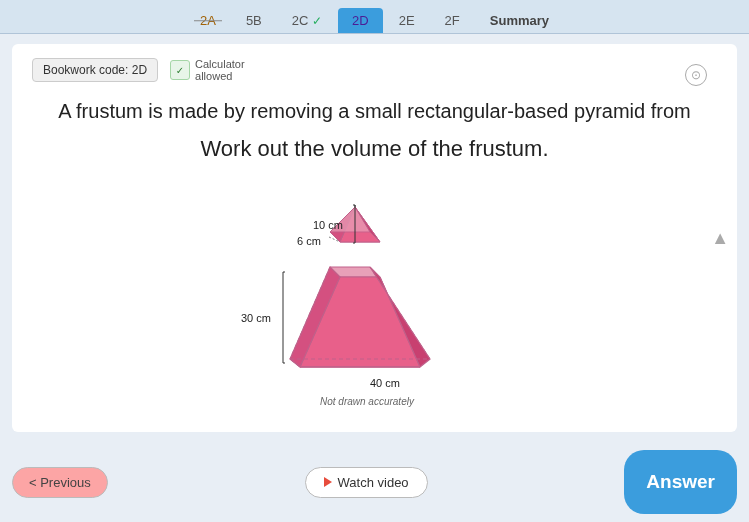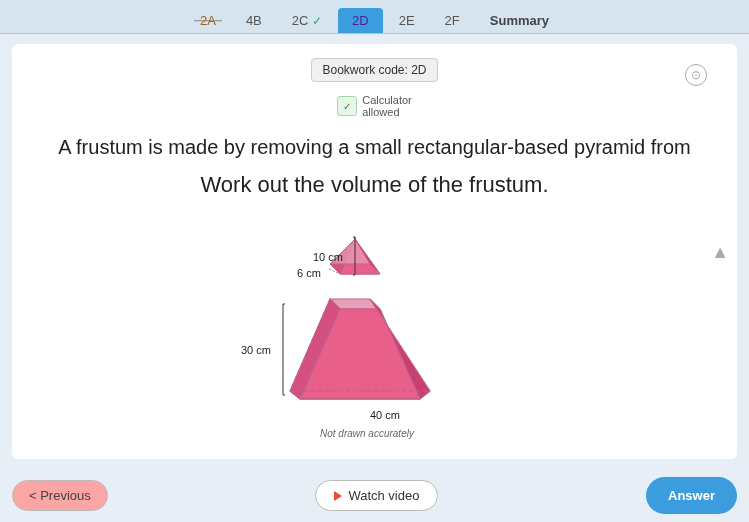--- a/index.html
+++ b/index.html
@@ -72,21 +72,20 @@
       flex-direction: column;
       position: relative;
       overflow: hidden;
     }
     .bookwork-row {
       display: flex;
       align-items: center;
       gap: 12px;
       margin-bottom: 14px;
       flex-shrink: 0;
-      flex-direction: column;
     }
     .bookwork-badge {
       background: #f0f0f0;
       border: 1px solid #ccc;
       border-radius: 4px;
       padding: 4px 10px;
       font-size: 12px;
       color: #333;
     }
     .calculator-badge {
@@ -182,22 +181,22 @@
       color: #333;
       cursor: pointer;
       display: flex;
       align-items: center;
       gap: 6px;
     }
     .answer-button {
       background: #3b9ddd;
       border: none;
       border-radius: 20px;
-      padding: 11px 22px;
-      font-size: 13px;
+      padding: 21px 22px;
+      font-size: 19px;
       color: white;
       cursor: pointer;
       font-weight: 600;
     }
     .play-icon {
       width: 0;
       height: 0;
       border-top: 5px solid transparent;
       border-bottom: 5px solid transparent;
       border-left: 8px solid #e74c3c;
@@ -206,21 +205,21 @@
     
     svg text {
       font-family: Arial, sans-serif;
     }
   </style>
 </head>
 <body>
 
 <div class="top-nav">
   <button class="nav-tab crossed">2A</button>
-  <button class="nav-tab">4B</button>
+  <button class="nav-tab">5B</button>
   <button class="nav-tab checked">2C <span class="check-mark">✓</span></button>
   <button class="nav-tab active">2D</button>
   <button class="nav-tab">2E</button>
   <button class="nav-tab">2F</button>
   <button class="nav-tab summary">Summary</button>
 </div>
 
 <div class="main-content">
 
   <div class="bookwork-row">

